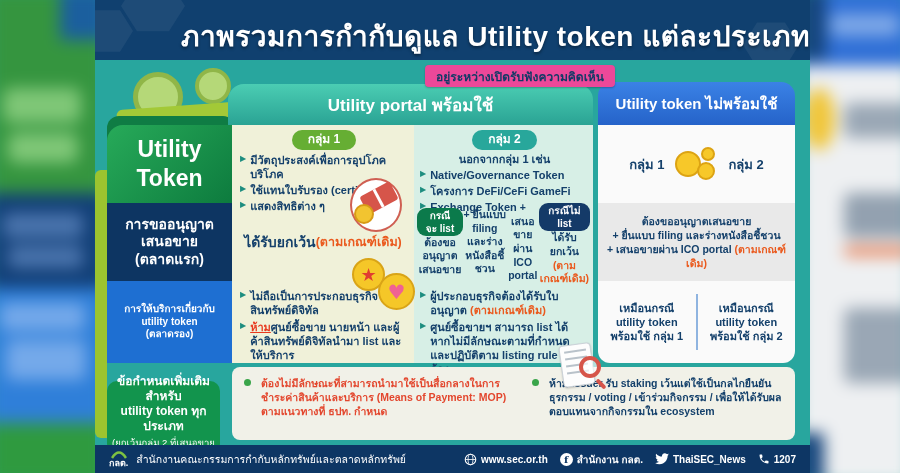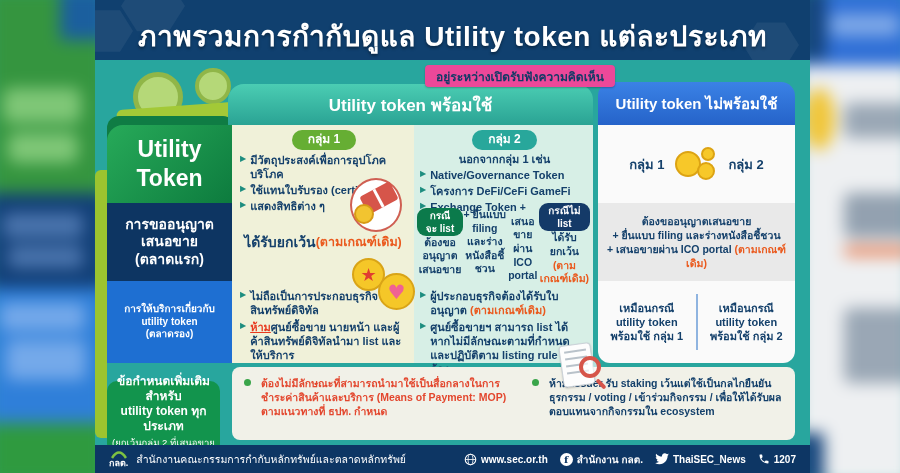--- a/index.html
+++ b/index.html
@@ -10,21 +10,21 @@
   .bg-left, .bg-right { position:absolute; top:0; height:473px; overflow:hidden; }
   .bg-left { left:0; width:95px; }
   .bg-right { left:810px; width:90px; }
   .blur { position:absolute; left:-12px; top:-12px; right:-12px; bottom:-12px; filter:blur(8px); }
   .bb { position:absolute; }
 
   
   .main { position:absolute; left:95px; top:0; width:715px; height:473px; }
   .hdr { position:absolute; left:0; top:0; width:715px; height:60px; background:#10406f; overflow:hidden; }
   .hex { position:absolute; clip-path:polygon(25% 5%,75% 5%,100% 50%,75% 95%,25% 95%,0% 50%); background:rgba(255,255,255,0.06); }
-  .title { position:absolute; left:0; right:0; top:14px; text-align:center; color:#fff; font-size:28px; font-weight:bold; text-shadow:0 2px 3px rgba(0,0,0,0.4); letter-spacing:0.5px; }
+  .title { position:absolute; left:0; right:0; top:14px; text-align:right; color:#fff; font-size:28px; font-weight:bold; text-shadow:0 2px 3px rgba(0,0,0,0.4); letter-spacing:0.5px; }
   .body { position:absolute; left:0; top:60px; width:715px; height:385px; background:#28a69e; }
   .footer { position:absolute; left:0; top:445px; width:715px; height:28px; background:#0d3664; display:flex; align-items:center; padding:0 14px; color:#fff; }
 
   
   .coin { position:absolute; border-radius:50%; background:#b5d878; }
   .wallet-card { position:absolute; left:22px; top:46px; width:118px; height:26px; background:#a3c937; border-radius:6px; transform:rotate(-4deg); }
   .wallet-body { position:absolute; left:12px; top:56px; width:128px; height:48px; background:#0f7c44; border-radius:12px; }
   .lime-strip { position:absolute; left:0; top:110px; width:12px; height:268px; background:#9cc42f; border-radius:6px 0 0 6px; }
 
   
@@ -151,21 +151,21 @@
 
       <div>
         <div class="coin" style="left:38px;top:12px;width:50px;height:50px;border:5px solid #90b648;"></div>
         <div class="coin" style="left:100px;top:8px;width:36px;height:36px;border:4px solid #90b648;"></div>
         <div class="wallet-card"></div>
         <div class="wallet-body"></div>
       </div>
       <div class="lime-strip"></div>
 
       <div class="hearing">อยู่ระหว่างเปิดรับฟังความคิดเห็น</div>
-      <div class="colhdr-ready">Utility token พร้อมใช้</div>
+      <div class="colhdr-ready">Utility portal พร้อมใช้</div>
       <div class="colhdr-nr">Utility token ไม่พร้อมใช้</div>
 
       <div class="lbl lbl-token">
         <span>Utility</span>
         <span>Token</span>
       </div>
       <div class="lbl lbl-offer">
         <span>การขออนุญาต</span>
         <span>เสนอขาย</span>
         <span>(ตลาดแรก)</span>

